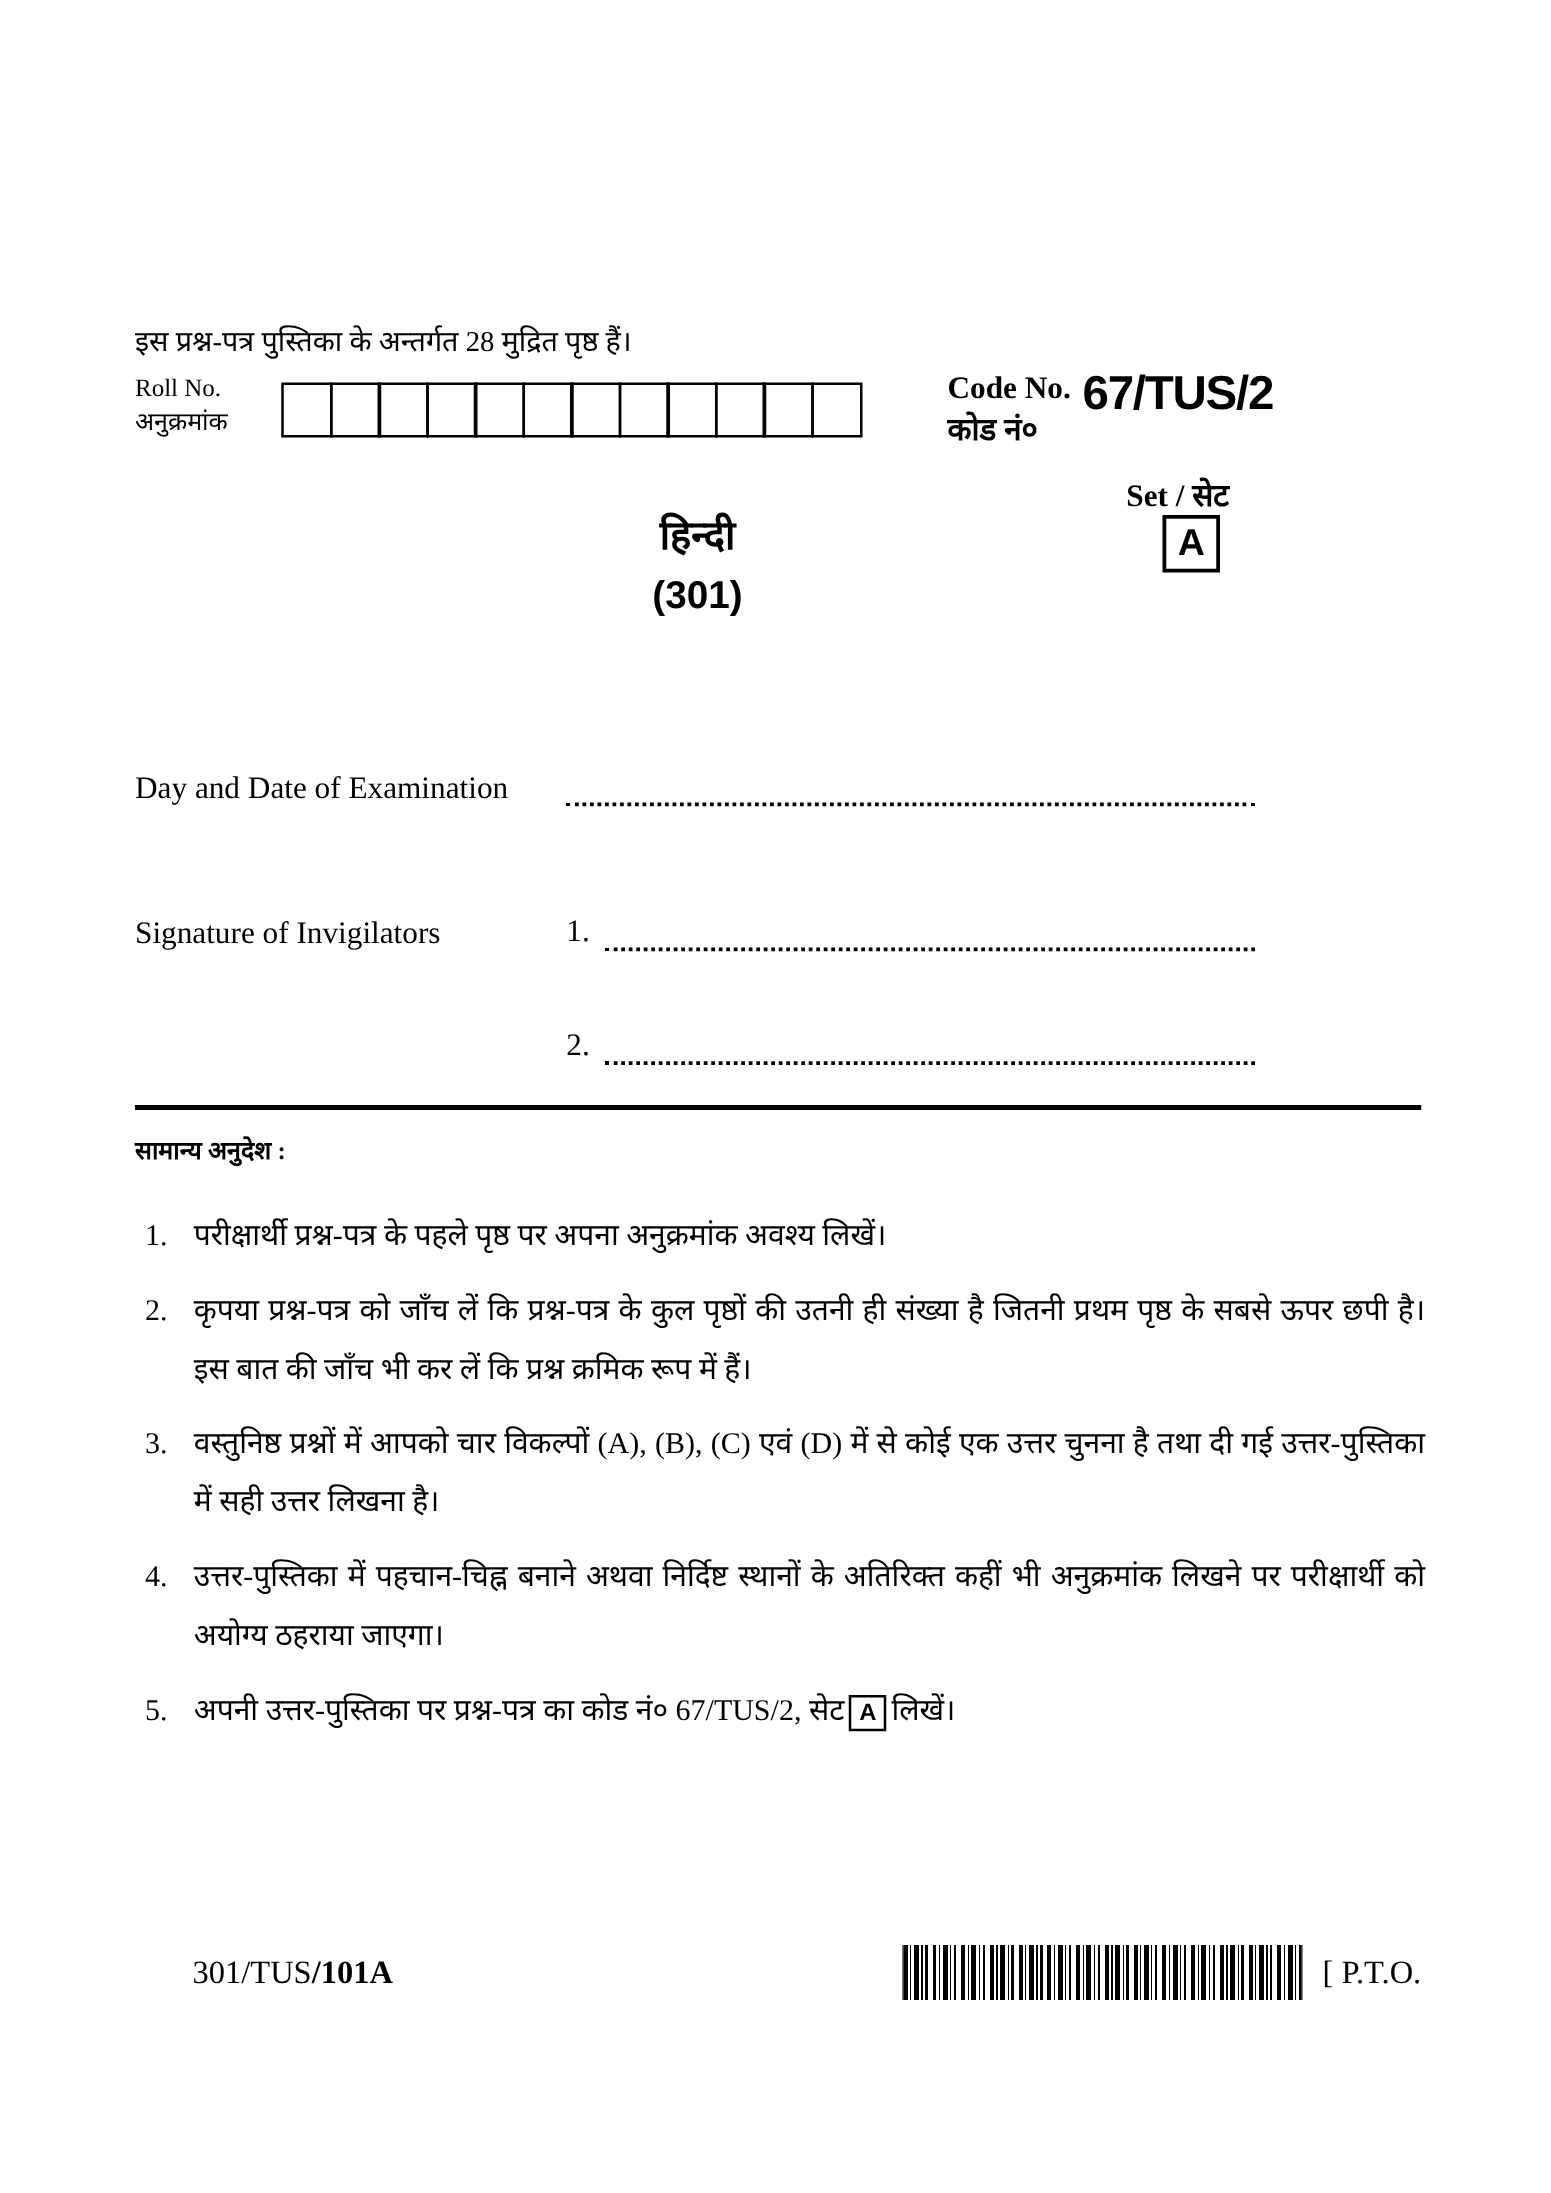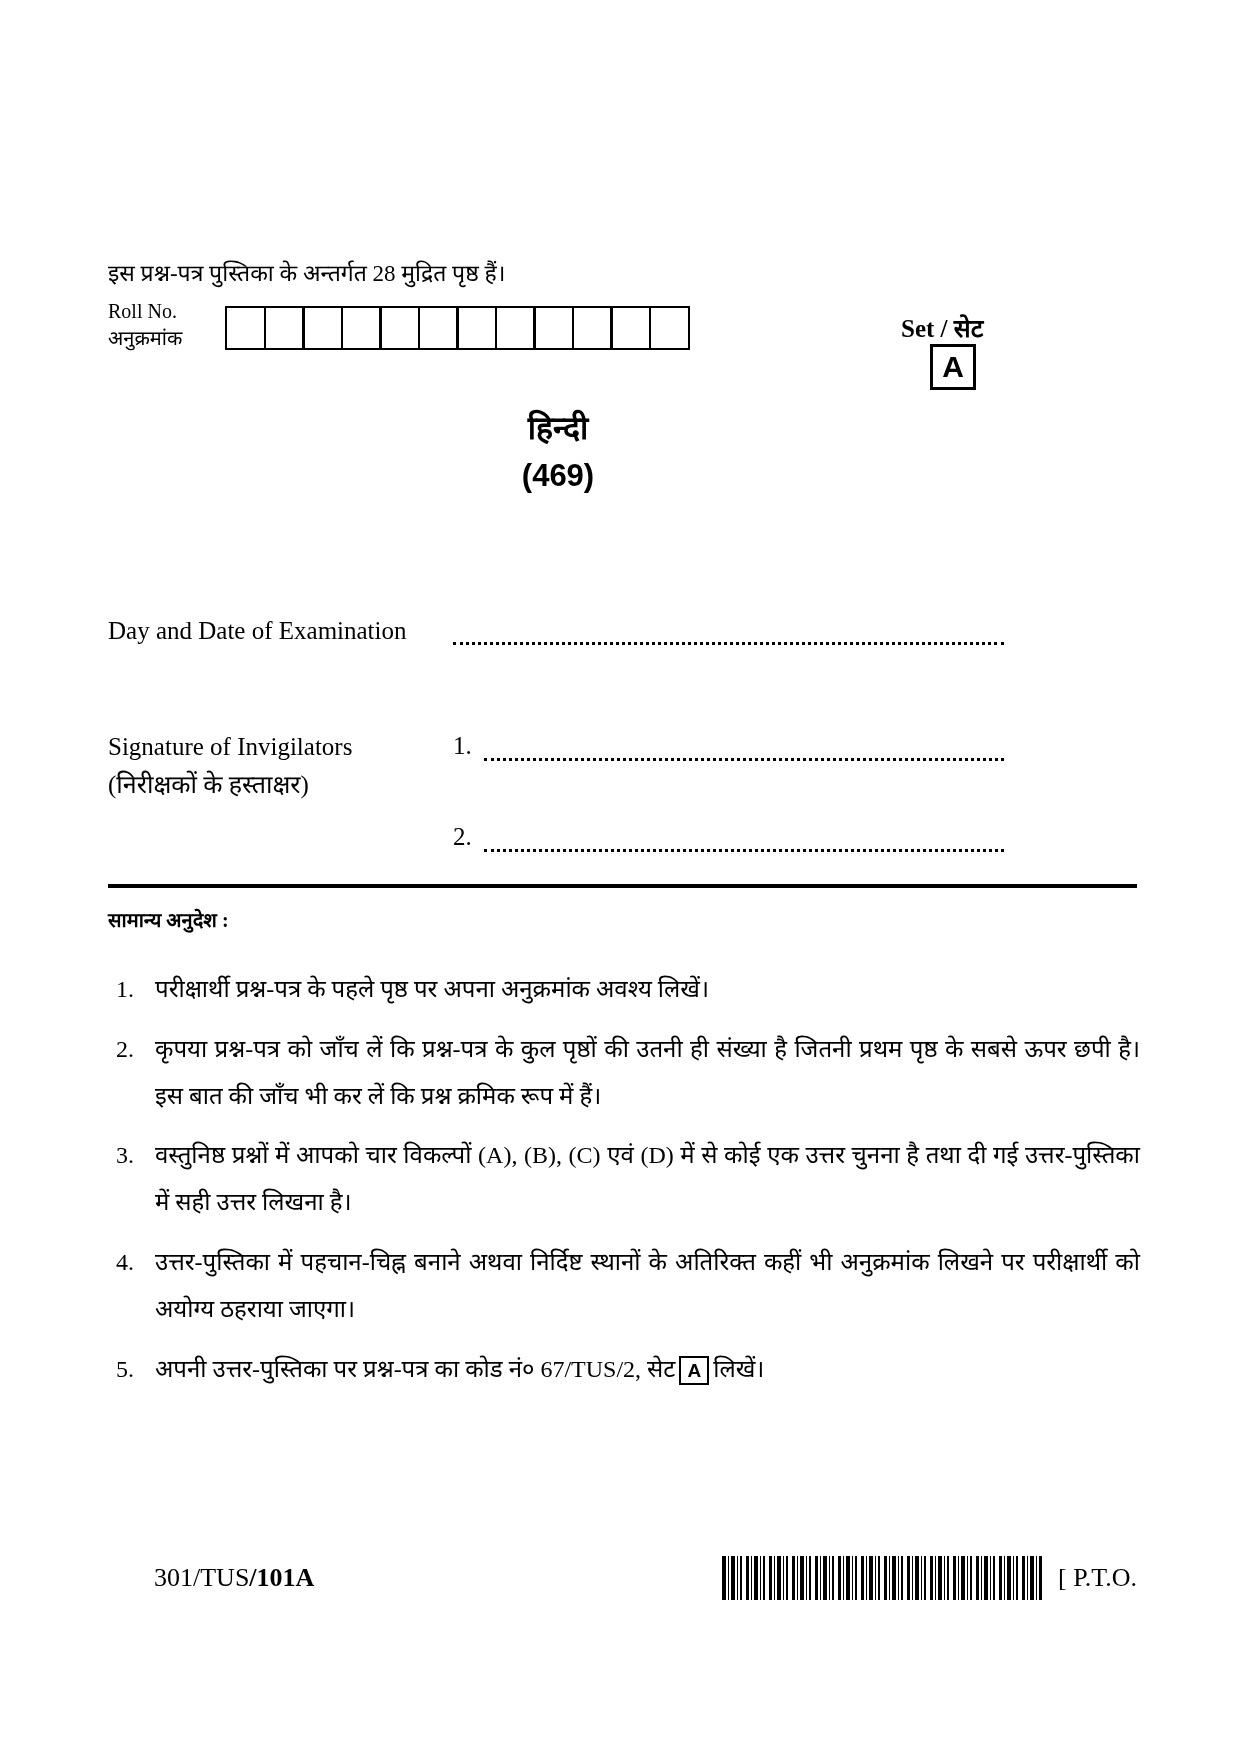--- a/index.html
+++ b/index.html
@@ -92,46 +92,52 @@
       <div class="roll-box"></div>
       <div class="roll-box"></div>
       <div class="roll-box"></div>
       <div class="roll-box"></div>
       <div class="roll-box"></div>
       <div class="roll-box"></div>
     </div>
 </div>
 
 <div class="abs code-block">
+  <div class="code-row">
+    <div class="code-labels">
+      <div>Code No.</div>
+      <div>कोड नं०</div>
+    </div>
+    <div class="code-value">67/TUS/2</div>
+  </div>
   <div class="set-row">
     <div class="set-label">Set / सेट</div>
     <div class="set-box">A</div>
   </div>
 </div>
 
 <div class="abs title-block">
   <div class="title-subject">हिन्दी</div>
-  <div class="title-code">(469)</div>
+  <div class="title-code">(301)</div>
 </div>
 
 <div class="abs field date-field">
   <div class="f-labels">
     <div>Day and Date of Examination</div>
   </div>
   <div class="f-right">
     <div class="num-dots">
       <div class="dots"></div>
     </div>
   </div>
 </div>
 
 <div class="abs field sig-field">
   <div class="f-labels">
     <div>Signature of Invigilators</div>
-    <div>(निरीक्षकों के हस्ताक्षर)</div>
   </div>
   <div class="f-right">
     <div class="num-dots">
       <div class="f-num">1.</div>
       <div class="dots"></div>
     </div>
     <div class="num-dots gap2">
       <div class="f-num">2.</div>
       <div class="dots"></div>
     </div>

